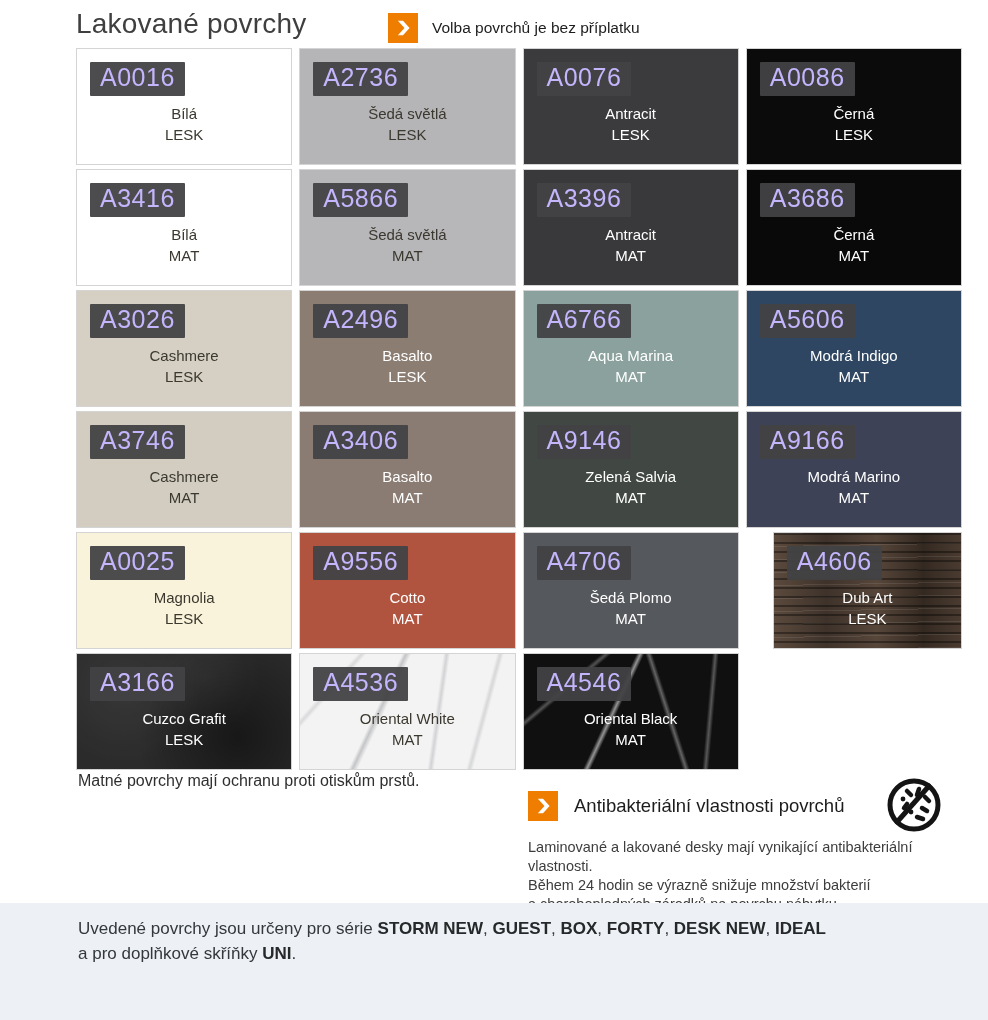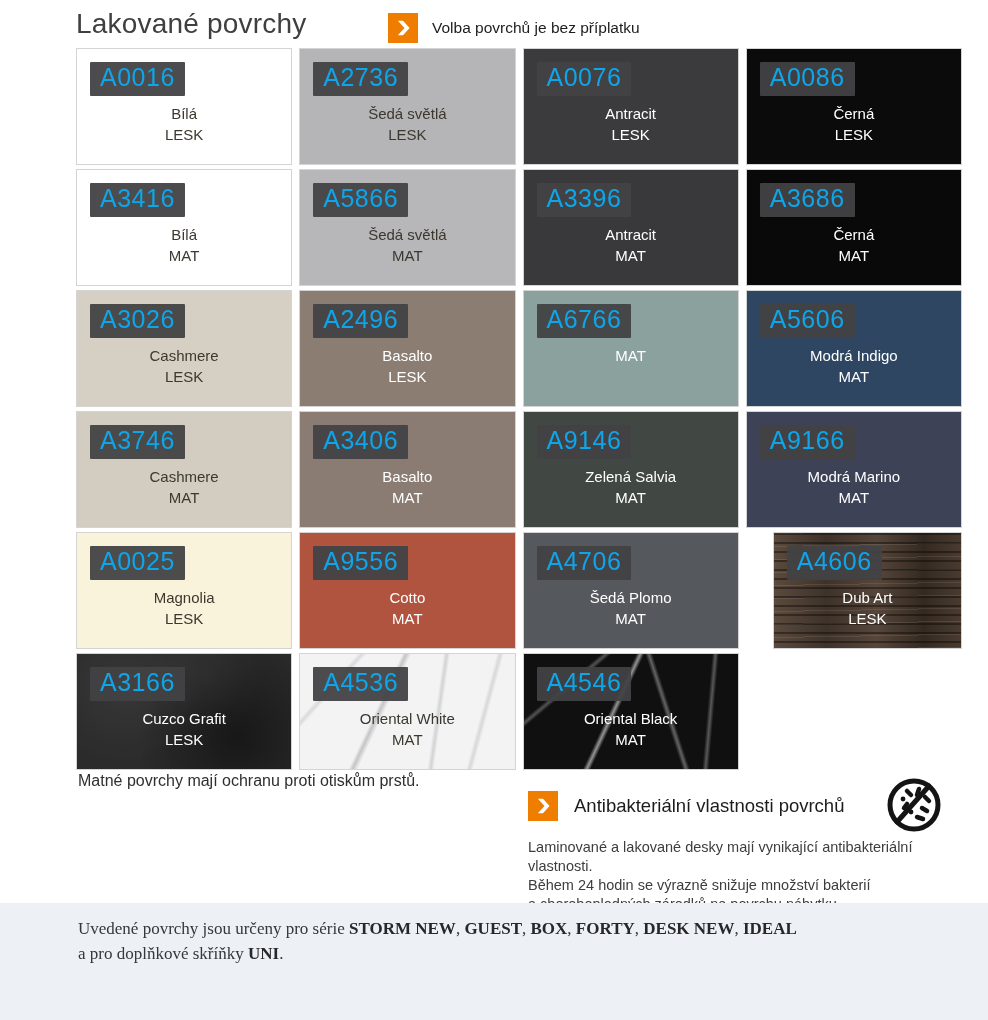--- a/index.html
+++ b/index.html
@@ -11,21 +11,21 @@
 
   .info-note { position:absolute; left:388px; top:13px; display:flex; align-items:center; gap:14px; }
   .arrow-box { width:30px; height:30px; background:#ee7d00; display:flex; align-items:center;
                justify-content:center; flex:0 0 auto; }
   .info-note-text { font-size:15.5px; color:#1d1d1d; }
 
   .swatch-grid { position:absolute; left:76px; top:48px; width:886px;
                  display:grid; grid-template-columns:repeat(4,1fr); column-gap:7px; row-gap:4px; }
   .swatch { position:relative; height:117px; border:1px solid #d4d4d4; overflow:hidden; }
   .swatch .badge { position:absolute; left:13px; top:13px; background:rgba(66,66,68,0.95);
-                   color:#0ea5e9; font-size:25px; line-height:1.1; padding:2px 10px 4px;
+                   color:#c4b5fd; font-size:25px; line-height:1.1; padding:2px 10px 4px;
                    border-radius:1px; letter-spacing:.5px; }
   .swatch .lbl { position:absolute; left:0; right:0; top:54px; text-align:center;
                  font-size:15px; line-height:21px; }
   .text-dark .lbl { color:#3b382f; }
   .text-light .lbl { color:#ffffff; }
 
   
   .tex-wood { background:
       repeating-linear-gradient(180deg, rgba(0,0,0,.38) 0 2px, rgba(0,0,0,0) 2px 9px),
       repeating-linear-gradient(179deg, rgba(255,255,255,.09) 0 1px, rgba(255,255,255,0) 1px 13px),
@@ -50,21 +50,21 @@
       #101010; }
 
   .matte-footnote { position:absolute; left:78px; top:772px; font-size:16px; color:#2f2f2f; }
 
   .antibact-head { position:absolute; left:528px; top:791px; display:flex; align-items:center; gap:16px; }
   .antibact-title { font-size:18.5px; color:#1c1c1c; }
   .no-bacteria { position:absolute; left:884px; top:775px; width:60px; height:60px; }
   .antibact-text { position:absolute; left:528px; top:838px; width:450px; font-size:14.5px;
                    line-height:19px; color:#3d3d3d; white-space:pre-line; }
 
-  .footer-band { position:absolute; left:0; top:903px; width:988px; height:117px; background:#edf1f6;font-family:Liberation Serif, serif; }
+  .footer-band { position:absolute; left:0; top:903px; width:988px; height:117px; background:#edf1f6; }
   .footer-series { position:absolute; left:78px; top:13px; width:860px; font-size:17px;
                    line-height:25px; color:#33383d; }
   .footer-series .seg-bold { font-weight:700; color:#26282a; }
   .footer-disclaimer { position:absolute; left:78px; top:85px; font-size:15px; color:#26282a; }
 </style>
 </head>
 <body>
 
 <div class="page">
 
@@ -146,20 +146,21 @@
       <div class="swatch text-light" style="background: rgb(139, 125, 114);">
         <span class="badge">A2496</span>
         <div class="lbl">
           <div>Basalto</div>
           <div>LESK</div>
         </div>
       </div>
       <div class="swatch text-light" style="background: rgb(139, 161, 157);">
         <span class="badge">A6766</span>
         <div class="lbl">
+          <div>Aqua Marina</div>
           <div>MAT</div>
         </div>
       </div>
       <div class="swatch text-light" style="background: rgb(46, 70, 98);">
         <span class="badge">A5606</span>
         <div class="lbl">
           <div>Modrá Indigo</div>
           <div>MAT</div>
         </div>
       </div>

